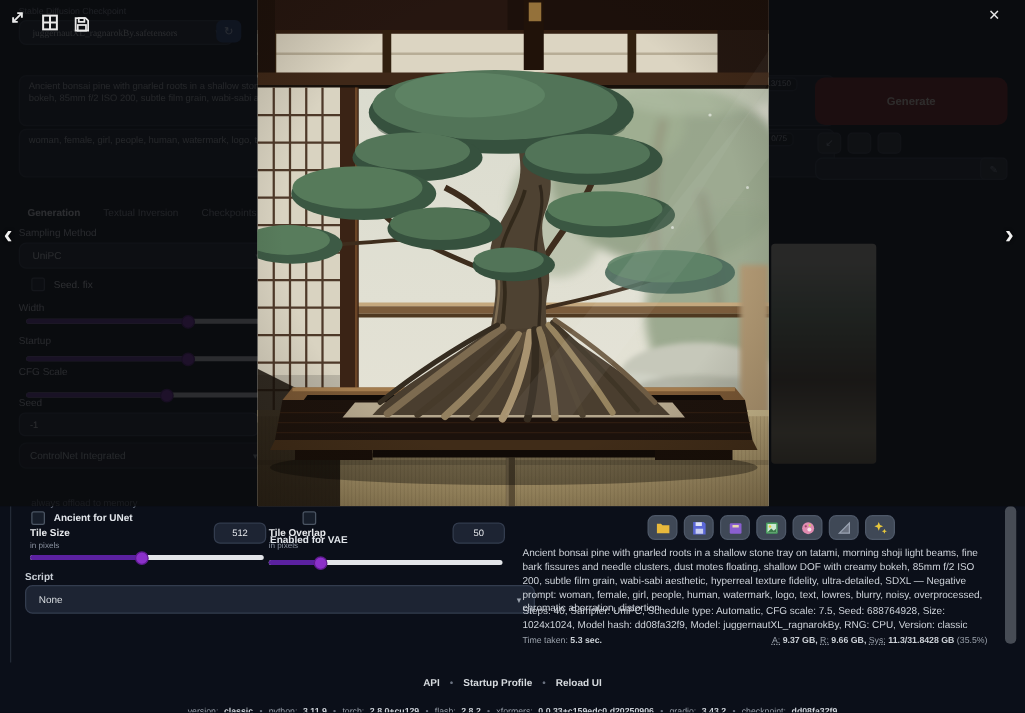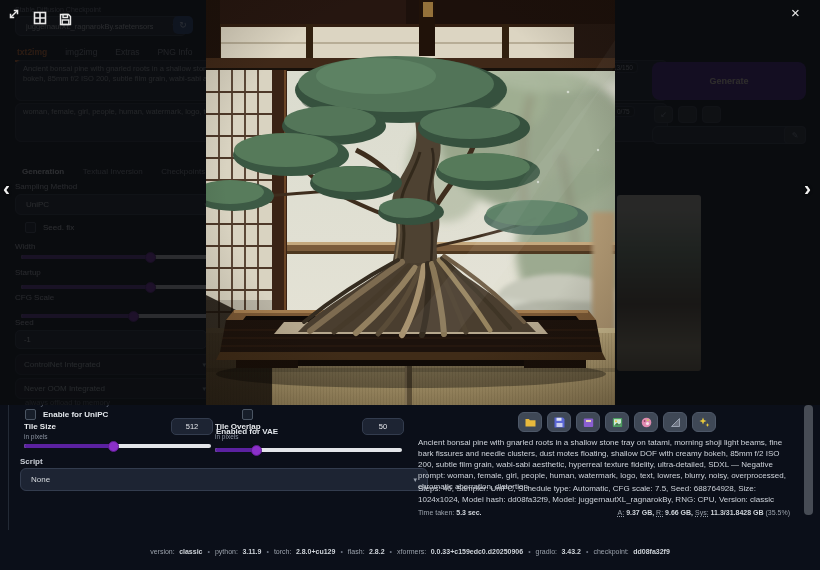--- a/index.html
+++ b/index.html
@@ -21,48 +21,41 @@
   .fill{position:absolute;left:0;top:0;bottom:0;background:#5b21a0;border-radius:2px;}
   .knob{position:absolute;top:-3px;width:9px;height:9px;border-radius:50%;background:#8b30c9;border:1px solid #5e1b8f;}
   .drop{background:#1d2433;border:1px solid #333c4e;border-radius:6px;display:flex;align-items:center;justify-content:space-between;padding:0 10px;font-size:8px;color:#d6dade;}
   .caret{font-size:7px;color:#98a0ac;}
   .obtn{width:24px;height:20px;background:#3f4856;border:1px solid #4e5868;border-radius:6px;display:flex;align-items:center;justify-content:center;padding:0;cursor:pointer;}
   .itext{font-size:8px;line-height:11px;color:#ced3da;}
   .du{text-decoration:underline dotted;text-underline-offset:1px;}
   .overlay{position:absolute;left:0;top:0;width:820px;height:405px;background:rgba(11,12,14,0.85);z-index:5;}
   .mz{z-index:6;}
   .navchev{font-size:21px;font-weight:bold;color:#f0f0f0;text-shadow:0 0 3px #000;line-height:16px;cursor:pointer;}
-  .gen{background:#4c1d95;border-radius:8px;color:#f5e3d3;font-weight:bold;font-size:9px;display:flex;align-items:center;justify-content:center;border:none;}
+  .gen{background:#7f1d1d;border-radius:8px;color:#f5e3d3;font-weight:bold;font-size:9px;display:flex;align-items:center;justify-content:center;border:none;}
   .tbtn{width:17px;height:15px;background:#2a303b;border:1px solid #39404d;border-radius:4px;color:#8e96a3;font-size:8px;display:flex;align-items:center;justify-content:center;}
   .flink{font-size:8px;color:#d6dade;font-weight:bold;text-decoration:none;cursor:pointer;}
   .bullet{color:#6b7280;font-size:8px;margin:0 8px;}
   .mlab{font-size:7px;color:#9aa1ab;}
   .mval{font-size:7px;color:#ced3d9;font-weight:bold;}
   .mbul{color:#6b7280;font-size:7px;margin:0 5px;}
 </style>
 </head>
 <body>
 
 <div id="screen">
 
   <div class="abs" style="left:0;top:0;width:820px;height:405px;z-index:1;">
     <div class="abs sm" style="left:15px;top:6px;font-size:7px;">Stable Diffusion Checkpoint</div>
     <div class="abs drop" style="left:15px;top:16px;width:150px;height:18px;">
-      <span style="overflow:hidden;white-space:nowrap;max-width:128px;font-size:7.5px;">juggernautXL_ragnarokBy.safetensors</span>
+      <span style="overflow:hidden;white-space:nowrap;max-width:128px;font-size:7.5px;font-family:Liberation Serif, serif;">juggernautXL_ragnarokBy.safetensors</span>
       <span class="caret">▾</span>
     </div>
     <div class="abs" style="left:173px;top:16px;width:20px;height:18px;background:#2b4a86;border-radius:5px;color:#cfe0ff;font-size:9px;text-align:center;line-height:18px;">↻</div>
 
-    <div class="abs" style="left:15px;top:44px;display:flex;gap:14px;">
-      <span class="tab active">txt2img</span>
-      <span class="tab">img2img</span>
-      <span class="tab">Extras</span>
-      <span class="tab">PNG Info</span>
-      <span class="tab">Settings</span>
-    </div>
 
     <div class="abs ta" style="left:15px;top:60px;width:610px;height:33px;">Ancient bonsai pine with gnarled roots in a shallow stone tray on tatami, morning shoji light beams, fine bark fissures and needle clusters, dust motes floating, shallow DOF with creamy bokeh, 85mm f/2 ISO 200, subtle film grain, wabi-sabi aesthetic, hyperreal texture fidelity, ultra-detailed, SDXL</div>
     <div class="chip" style="left:608px;top:62px;">13/150</div>
     <div class="abs ta" style="left:15px;top:103px;width:610px;height:31px;">woman, female, girl, people, human, watermark, logo, text, lowres, blurry, noisy, overprocessed, chromatic aberration, distortion</div>
     <div class="chip" style="left:612px;top:106px;">0/75</div>
 
     <button class="abs gen" style="left:652px;top:62px;width:154px;height:38px;">Generate</button>
     <div class="abs" style="left:654px;top:106px;display:flex;gap:5px;">
       <div class="tbtn">↙</div>
       <div class="tbtn"></div>
@@ -102,24 +95,20 @@
     </div>
     <div class="abs lbl" style="left:15px;top:293px;">CFG Scale</div>
     <div class="abs track" style="left:21px;top:306px;width:188px;">
       <div class="fill" style="width:60%;background:#6d3aa8;"></div>
         <div class="knob" style="left:57%;"></div>
     </div>
     <div class="abs lbl" style="left:15px;top:318px;">Seed</div>
     <div class="abs inp" style="left:15px;top:330px;width:182px;height:17px;justify-content:flex-start;padding-left:8px;">-1</div>
     <div class="abs acc" style="left:15px;top:354px;width:182px;height:19px;">
       <span>ControlNet Integrated</span>
-      <span class="caret">▾</span>
-    </div>
-    <div class="abs acc" style="left:15px;top:378px;width:182px;height:19px;">
-      <span>Never OOM Integrated</span>
       <span class="caret">▾</span>
     </div>
     <div class="abs sm" style="left:25px;top:398px;font-size:7.5px;color:#6a7280;">always offload to memory</div>
   </div>
 
   <div class="overlay"></div>
 
   <div class="abs mz" style="left:6px;top:6px;width:70px;height:24px;">
     <svg class="abs" style="left:2px;top:2px;" width="12" height="12" viewBox="0 0 12 12">
       <g stroke="#e9e9e9" stroke-width="1.5" fill="none">
@@ -314,21 +303,21 @@
       <path d="M409 40 L409 66 L300 240 L276 240 Z" fill="#ffffff" opacity="0.04"></path>
       <rect x="0" y="0" width="409" height="405" fill="url(#vig)"></rect>
     </svg>
   </div>
 
   <div class="abs" style="left:0;top:405px;width:820px;height:130px;z-index:2;">
     <div class="abs" style="left:8px;top:0;width:1px;height:125px;background:#232a36;"></div>
 
     <div class="abs cbrow" style="left:25px;top:4px;">
       <span class="cb"></span>
-      <span>Enable for UniPC</span>
+      <span>Ancient for UNet</span>
     </div>
     <div class="abs cbrow" style="left:216px;top:4px;flex-direction:column;">
       <span class="cb"></span>
       <span>Enabled for VAE</span>
     </div>
 
     <div class="abs lbl" style="left:24px;top:17px;font-weight:bold;color:#e8eaed;">Tile Size</div>
     <div class="abs inp" style="left:171px;top:13px;width:40px;height:15px;">512</div>
     <div class="abs sm" style="left:24px;top:28px;">in pixels</div>
     <div class="abs track" style="left:24px;top:39px;width:187px;">
@@ -412,18 +401,21 @@
         <span class="du">Sys:</span>
         <span class="mval" style="font-size:7px;">11.3/31.8428 GB</span>
         <span>(35.5%)</span>
       </div>
     </div>
 
     <div class="abs" style="left:804px;top:0;width:9px;height:110px;background:#474c55;border-radius:4px;"></div>
   </div>
 
   <div class="abs" style="left:0;top:536px;width:820px;text-align:center;z-index:2;">
+    <div>
+      <span class="flink">API</span><span class="bullet">•</span><span class="flink">Startup Profile</span><span class="bullet">•</span><span class="flink">Reload UI</span>
+    </div>
     <div style="margin-top:4px;">
       <span class="mlab">version:</span> <span class="mval">classic</span><span class="mbul">•</span><span class="mlab">python:</span> <span class="mval">3.11.9</span><span class="mbul">•</span><span class="mlab">torch:</span> <span class="mval">2.8.0+cu129</span><span class="mbul">•</span><span class="mlab">flash:</span> <span class="mval">2.8.2</span><span class="mbul">•</span><span class="mlab">xformers:</span> <span class="mval">0.0.33+c159edc0.d20250906</span><span class="mbul">•</span><span class="mlab">gradio:</span> <span class="mval">3.43.2</span><span class="mbul">•</span><span class="mlab">checkpoint:</span> <span class="mval">dd08fa32f9</span>
     </div>
   </div>
 
 </div>
 
 </body></html>

